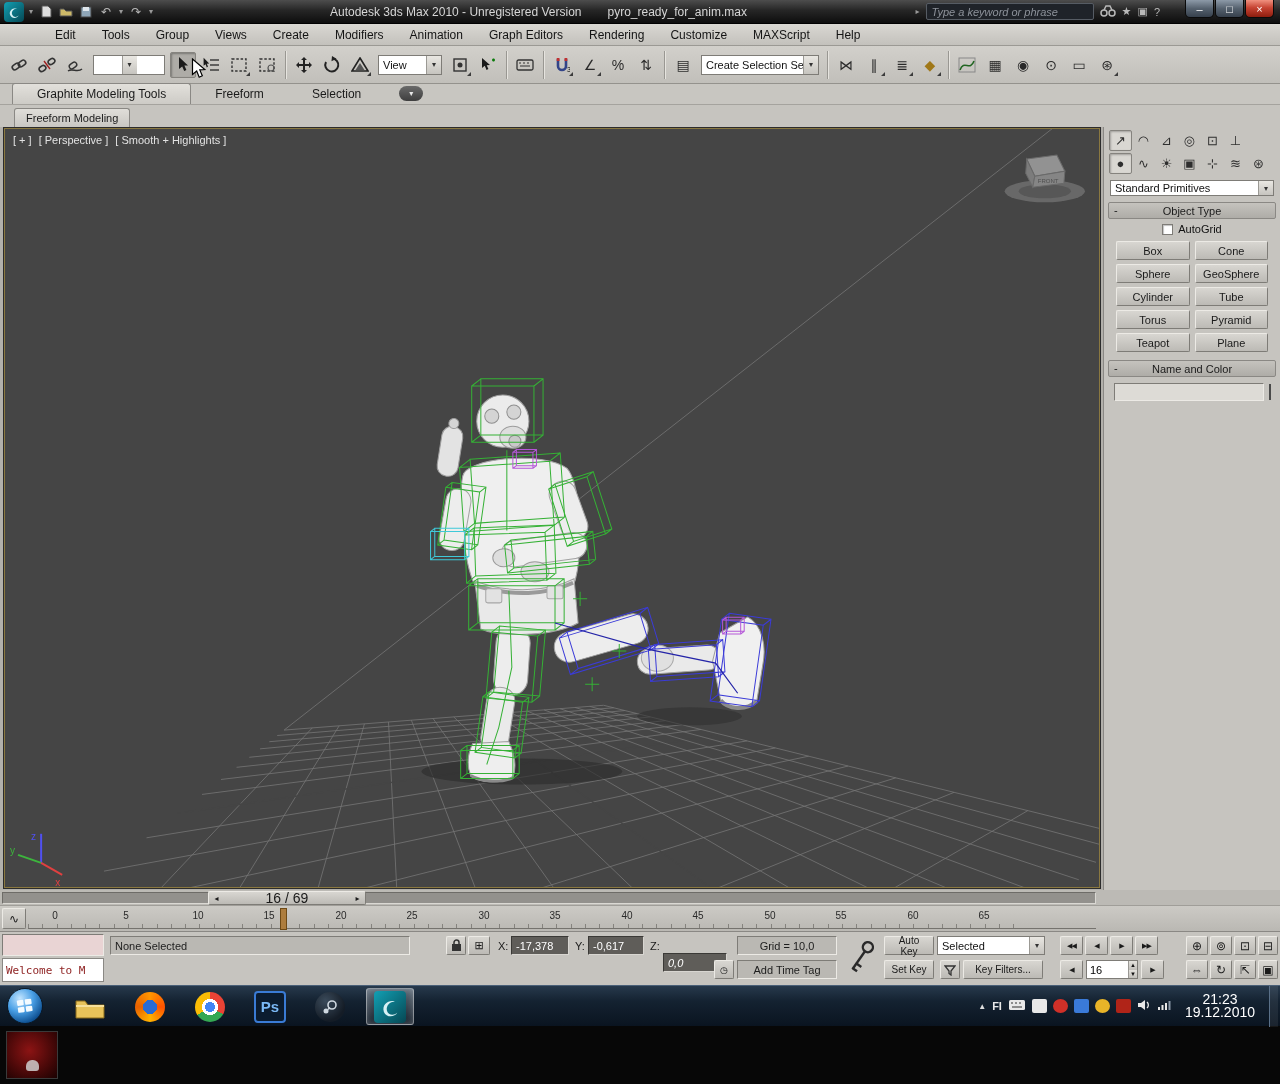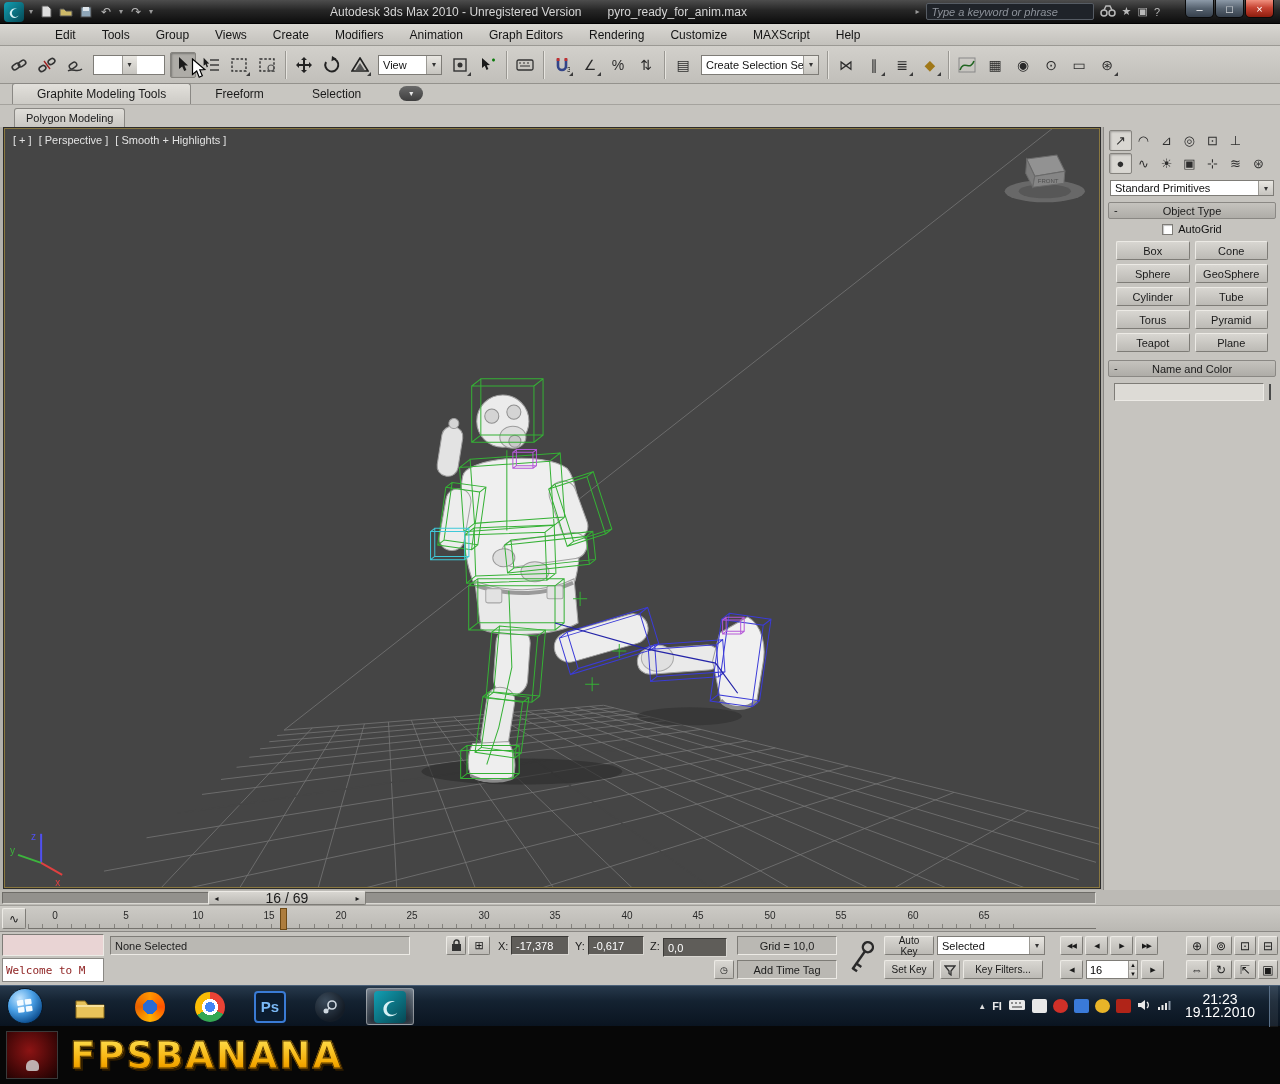--- a/index.html
+++ b/index.html
@@ -367,21 +367,21 @@
     <span class="icn fly">⊛</span>
   </div>
 
   <div class="ribbontabs">
     <span class="rtab active">Graphite Modeling Tools</span>
     <span class="rtab">Freeform</span>
     <span class="rtab">Selection</span>
     <span class="ribbon-min">▾</span>
   </div>
   <div class="ribbonrow2">
-    <span class="pm-tab">Polygon Modeling</span>
+    <span class="pm-tab">Freeform Modeling</span>
   </div>
 
   <div class="main">
     <div class="viewport-wrap">
       <div class="vp-label">
         <span>[ + ]</span>
         <span>[ Perspective ]</span>
         <span>[ Smooth + Highlights ]</span>
       </div>
       <svg class="scene" viewBox="0 0 1090 755" preserveAspectRatio="none">
@@ -601,21 +601,21 @@
           <path d="M3,5 V3.5 a2.5,2.5 0 0 1 5,0 V5" fill="none" stroke="#333" stroke-width="1.5"></path>
         </svg>
       </div>
     <div class="abs btn3d" style="left:468px;top:4px;width:22px;height:19px;">⊞</div>
 
     <span class="abs coordlbl" style="left:498px;top:4px;height:19px;">X:</span>
     <div class="abs valfield" style="left:511px;top:4px;width:58px;height:19px;">-17,378</div>
     <span class="abs coordlbl" style="left:575px;top:4px;height:19px;">Y:</span>
     <div class="abs valfield" style="left:588px;top:4px;width:56px;height:19px;">-0,617</div>
     <span class="abs coordlbl" style="left:650px;top:4px;height:19px;">Z:</span>
-    <div class="abs valfield" style="left:663px;top:6px;width:64px;height:19px;">0,0</div>
+    <div class="abs valfield" style="left:663px;top:21px;width:64px;height:19px;font-style:italic;">0,0</div>
 
     <div class="abs sunk" style="left:737px;top:4px;width:100px;height:19px;justify-content:center;">Grid = 10,0</div>
 
     <div class="abs" style="left:848px;top:5px;">
       <svg width="26" height="42" viewBox="0 0 26 42">
           <g transform="rotate(35 13 20)" stroke="#2a2a2a" stroke-width="2.4" fill="none">
             <circle cx="13" cy="8" r="5"></circle>
             <line x1="13" y1="13" x2="13" y2="35"></line>
             <line x1="13" y1="28" x2="19" y2="28"></line>
             <line x1="13" y1="34" x2="18" y2="34"></line>
@@ -735,21 +735,20 @@
         <span>19.12.2010</span>
       </div>
       <div class="desk-sliver"></div>
     </div>
   </div>
 
   <div class="banner">
     <div class="banner-logo">
         <div class="banner-skull"></div>
       </div>
-    <span class="banner-text">FPSBANANA</span>
   </div>
 
   <div class="cursor">
     <svg width="17" height="21">
         <path d="M1.5,1 L1.5,16.5 L5.7,13 L8.2,19.2 L11.3,17.8 L8.8,11.9 L13.8,11.5 Z" fill="#fff" stroke="#000" stroke-width="1.2"></path>
       </svg>
   </div>
 
 </div>
 

